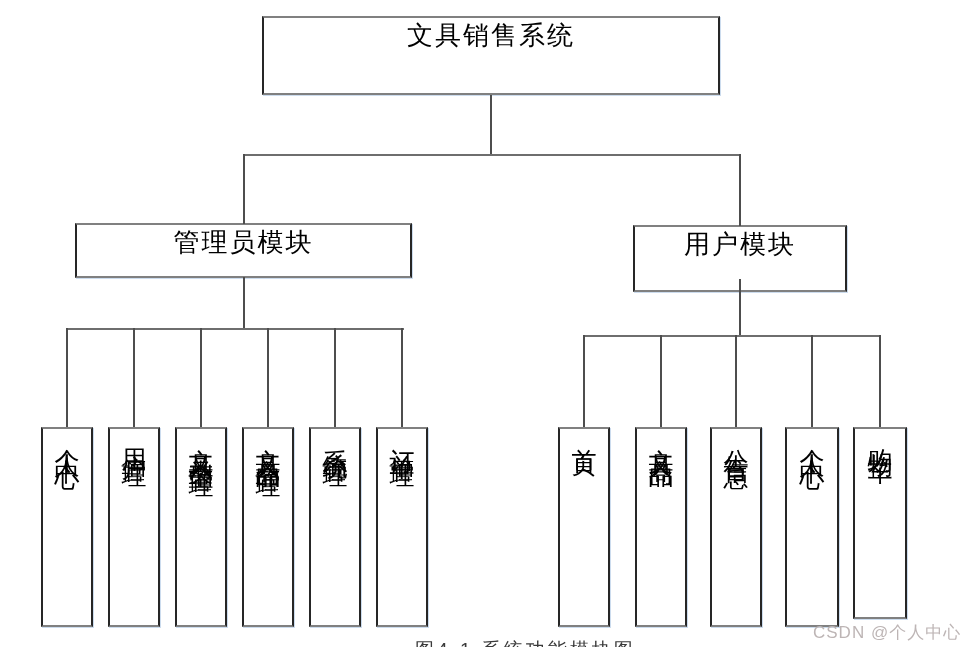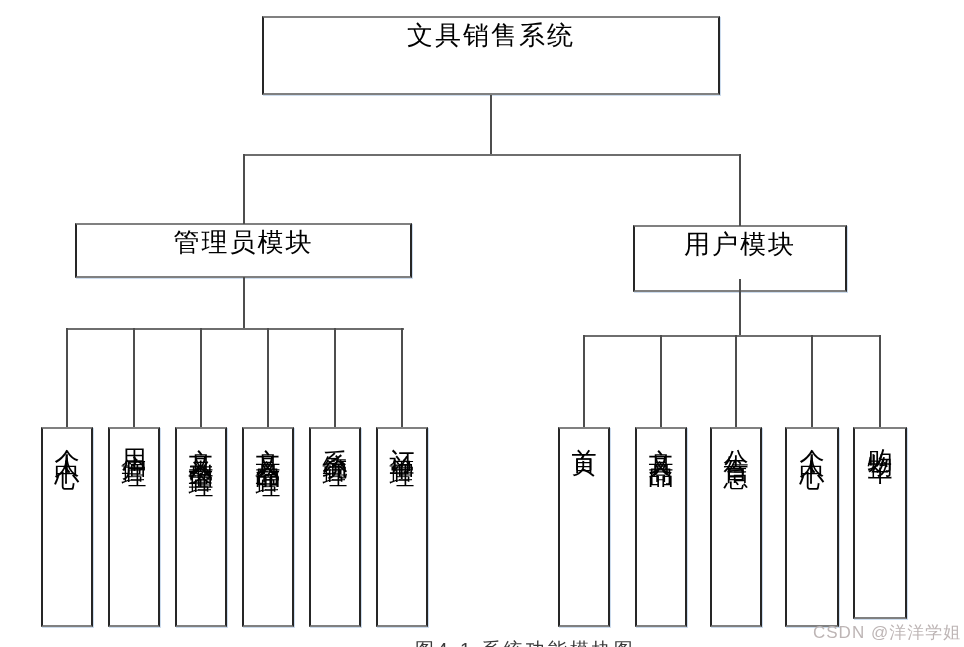--- a/index.html
+++ b/index.html
@@ -140,15 +140,15 @@
   <div class="line" style="left:739px; top:279px; width:2px;   height:57px;"></div>
   <div class="line h" style="left:583px; top:335px; width:298px; height:2px;"></div>
   <div class="line" style="left:583px; top:335px; width:2px;   height:92px;"></div>
   <div class="line" style="left:660px; top:335px; width:2px;   height:92px;"></div>
   <div class="line" style="left:735px; top:335px; width:2px;   height:92px;"></div>
   <div class="line" style="left:811px; top:335px; width:2px;   height:92px;"></div>
   <div class="line" style="left:879px; top:335px; width:2px;   height:92px;"></div>
 
   <div class="caption">图4-1 系统功能模块图</div>
 
-  <div class="watermark">CSDN @洋洋学姐</div>
+  <div class="watermark">CSDN @个人中心</div>
 
 </div>
 
 </body></html>

